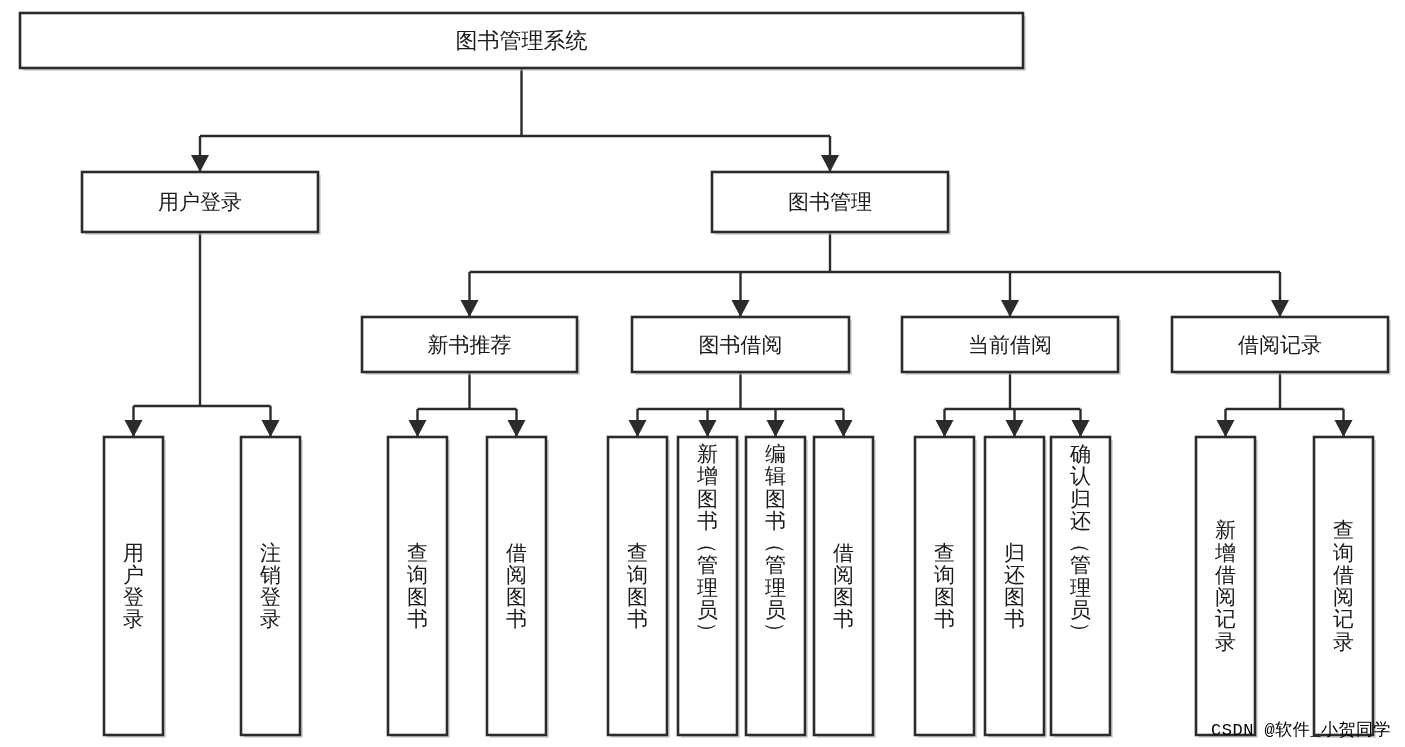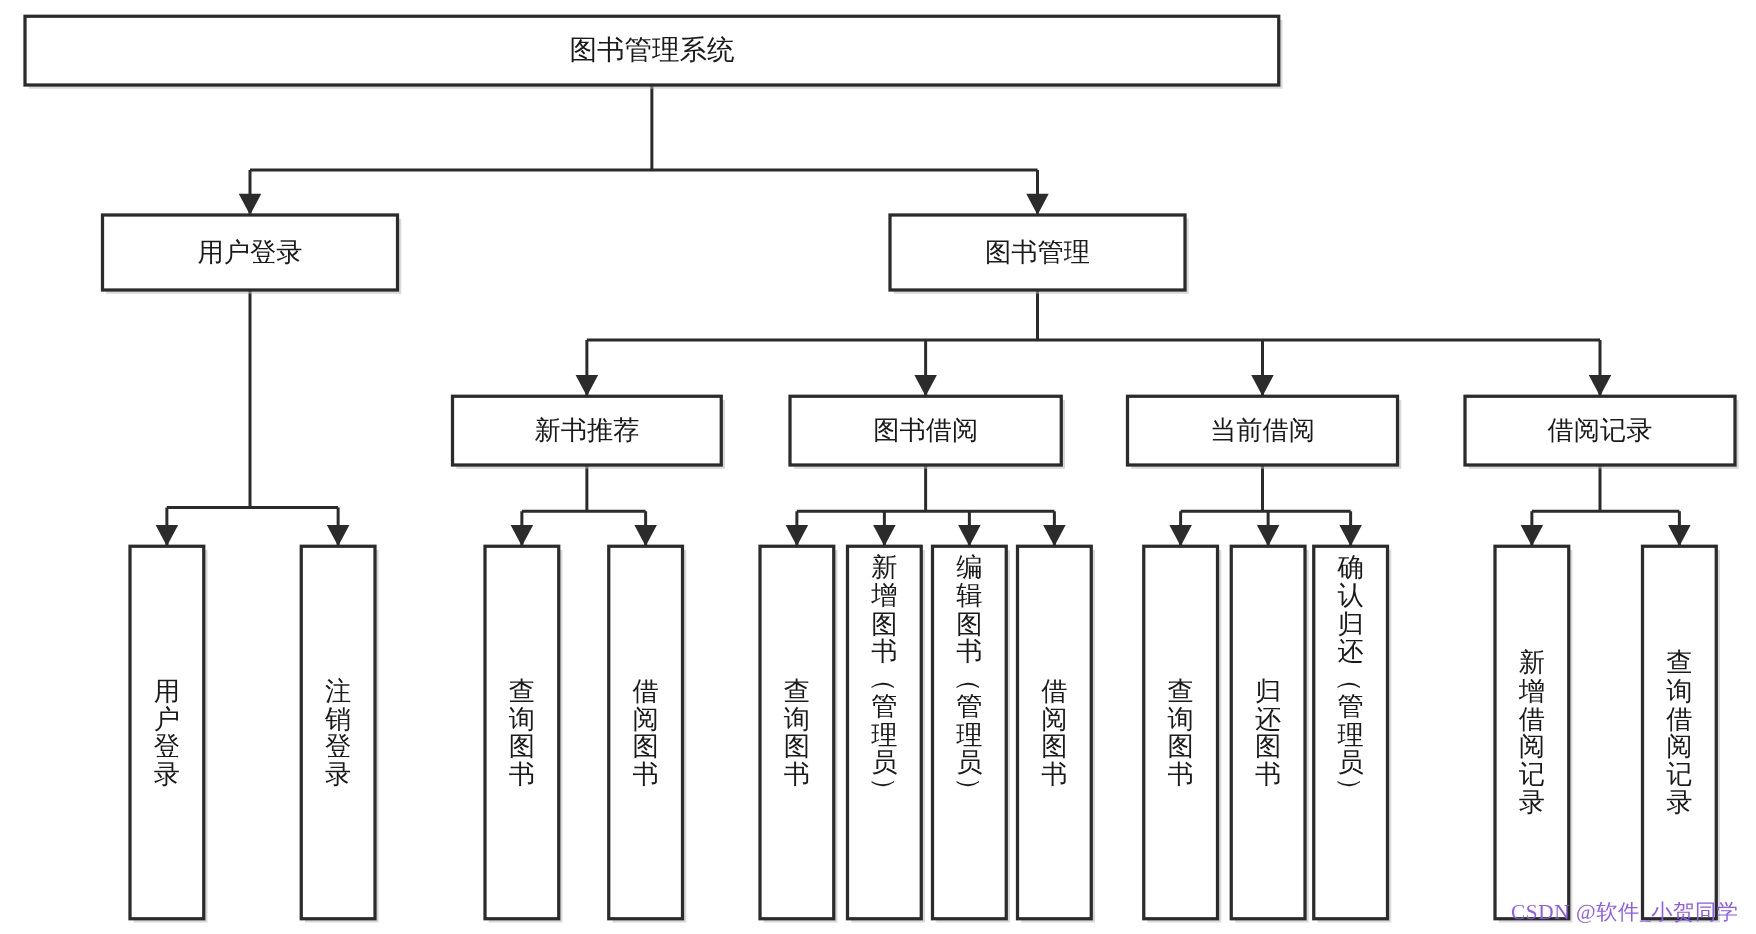--- a/index.html
+++ b/index.html
@@ -74,23 +74,23 @@
     display: block;
     height: 1.06em;
   }
   .vtext span.ch.rot {
     transform: rotate(90deg);
   }
   .watermark {
     position: absolute;
     right: 14px;
     bottom: 6px;
-    font-family: Liberation Serif, serif;
+    font-family: Liberation Mono, monospace;
     font-size: 17px;
-    color: #8b5cf6;
+    color: #000000;
     letter-spacing: 0.5px;
     user-select: none;
   }
 </style>
 </head>
 <body>
 
 <div id="diagram-root">
   <svg class="diagram" viewBox="0 0 1405 747">
     <g id="connector-layer">

